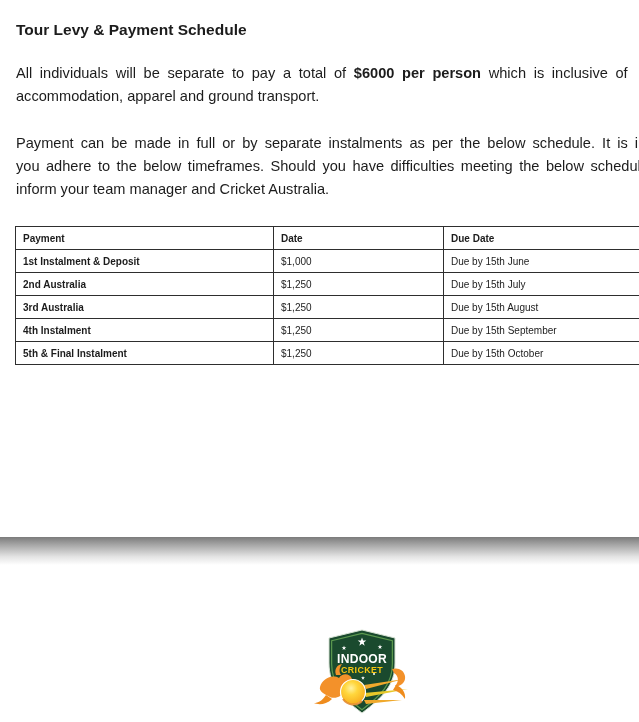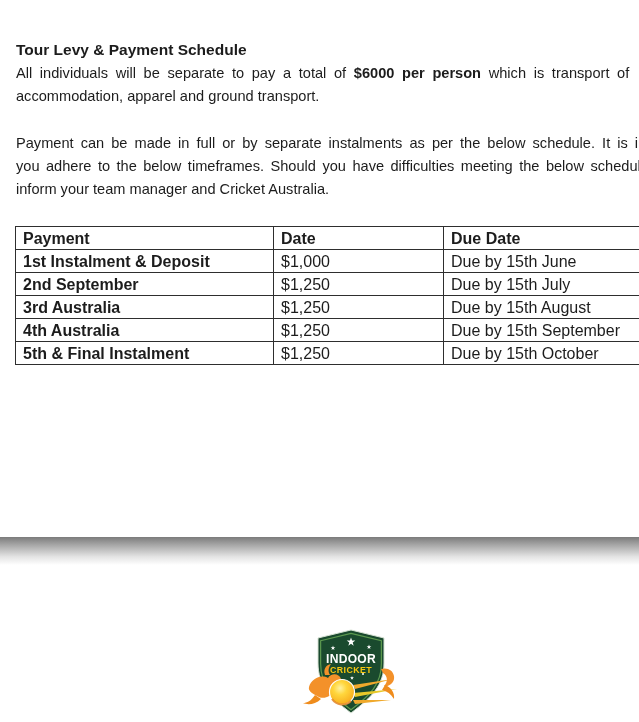--- a/index.html
+++ b/index.html
@@ -3,61 +3,61 @@
 <meta charset="utf-8">
 <style>
   html,body{margin:0;padding:0;background:#ffffff;}
   .page{
     position:relative;width:639px;height:722px;overflow:hidden;
     background:#ffffff;color:#1c1c1c;
     font-family:"Liberation Sans","DejaVu Sans",sans-serif;
   }
   .doc-title{
     position:absolute;left:16px;top:20px;
-    font-size:15.5px;font-weight:bold;line-height:20px;white-space:nowrap;margin-top:20px;
+    font-size:15.5px;font-weight:bold;line-height:20px;white-space:nowrap;
   }
   .para{position:absolute;left:16px;width:810px;}
   .para .line{
     font-size:14.6px;line-height:23px;white-space:nowrap;overflow:hidden;
   }
   #para1{top:62px;}
   #para2{top:132px;}
   .ws-wide{word-spacing:3.6px;}
   .ws-med{word-spacing:3.0px;}
   .ws-sm{word-spacing:2.4px;}
   .b{font-weight:bold;}
   table.schedule{
     position:absolute;left:15px;top:226px;width:700px;
     border-collapse:collapse;table-layout:fixed;
   }
   table.schedule col.c1{width:258px;}
   table.schedule col.c2{width:170px;}
   table.schedule col.c3{width:272px;}
   table.schedule th,table.schedule td{
-    border:1px solid #2e2e2e;font-size:16px;line-height:17px;
+    border:1px solid #2e2e2e;font-size:10px;line-height:17px;
     padding:2px 7px;height:18px;text-align:left;vertical-align:middle;
     white-space:nowrap;overflow:hidden;
   }
   table.schedule th{font-weight:bold;}
   table.schedule td.colpay{font-weight:bold;margin-left:11px;}
   .page-break{
     position:absolute;left:0;top:537px;width:639px;height:28px;
     background:linear-gradient(to bottom,#7b7b7b 0%,#a9a9a9 30%,#e3e3e3 70%,#ffffff 100%);
   }
-  .logo-wrap{position:absolute;left:295px;top:627px;width:112px;height:92px;}
+  .logo-wrap{position:absolute;left:306px;top:627px;width:112px;height:92px;}
 </style>
 </head>
 <body>
 
 <div class="page">
 
   <div class="doc-title">Tour Levy &amp; Payment Schedule</div>
 
   <div class="para" id="para1">
-    <div class="line ws-wide"><span>All individuals will be separate to pay a total of </span><span class="b">$6000 per person</span><span> which is transport of</span></div>
+    <div class="line ws-wide"><span>All individuals will be separate to pay a total of </span><span class="b">$6000 per person</span><span> which is inclusive of</span></div>
     <div class="line">accommodation, apparel and ground transport.</div>
   </div>
 
   <div class="para" id="para2">
     <div class="line ws-med">Payment can be made in full or by separate instalments as per the below schedule. It is im</div>
     <div class="line ws-sm">you adhere to the below timeframes. Should you have difficulties meeting the below schedule</div>
     <div class="line">inform your team manager and Cricket Australia.</div>
   </div>
 
   <table class="schedule">
@@ -71,31 +71,31 @@
       <th>Payment</th>
       <th>Date</th>
       <th>Due Date</th>
     </tr>
     <tr>
       <td class="colpay">1st Instalment &amp; Deposit</td>
       <td>$1,000</td>
       <td>Due by 15th June</td>
     </tr>
     <tr>
-      <td class="colpay">2nd September</td>
+      <td class="colpay">2nd Australia</td>
       <td>$1,250</td>
       <td>Due by 15th July</td>
     </tr>
     <tr>
       <td class="colpay">3rd Australia</td>
       <td>$1,250</td>
       <td>Due by 15th August</td>
     </tr>
     <tr>
-      <td class="colpay">4th Australia</td>
+      <td class="colpay">4th Instalment</td>
       <td>$1,250</td>
       <td>Due by 15th September</td>
     </tr>
     <tr>
       <td class="colpay">5th &amp; Final Instalment</td>
       <td>$1,250</td>
       <td>Due by 15th October</td>
     </tr>
   </tbody>
     </table>

